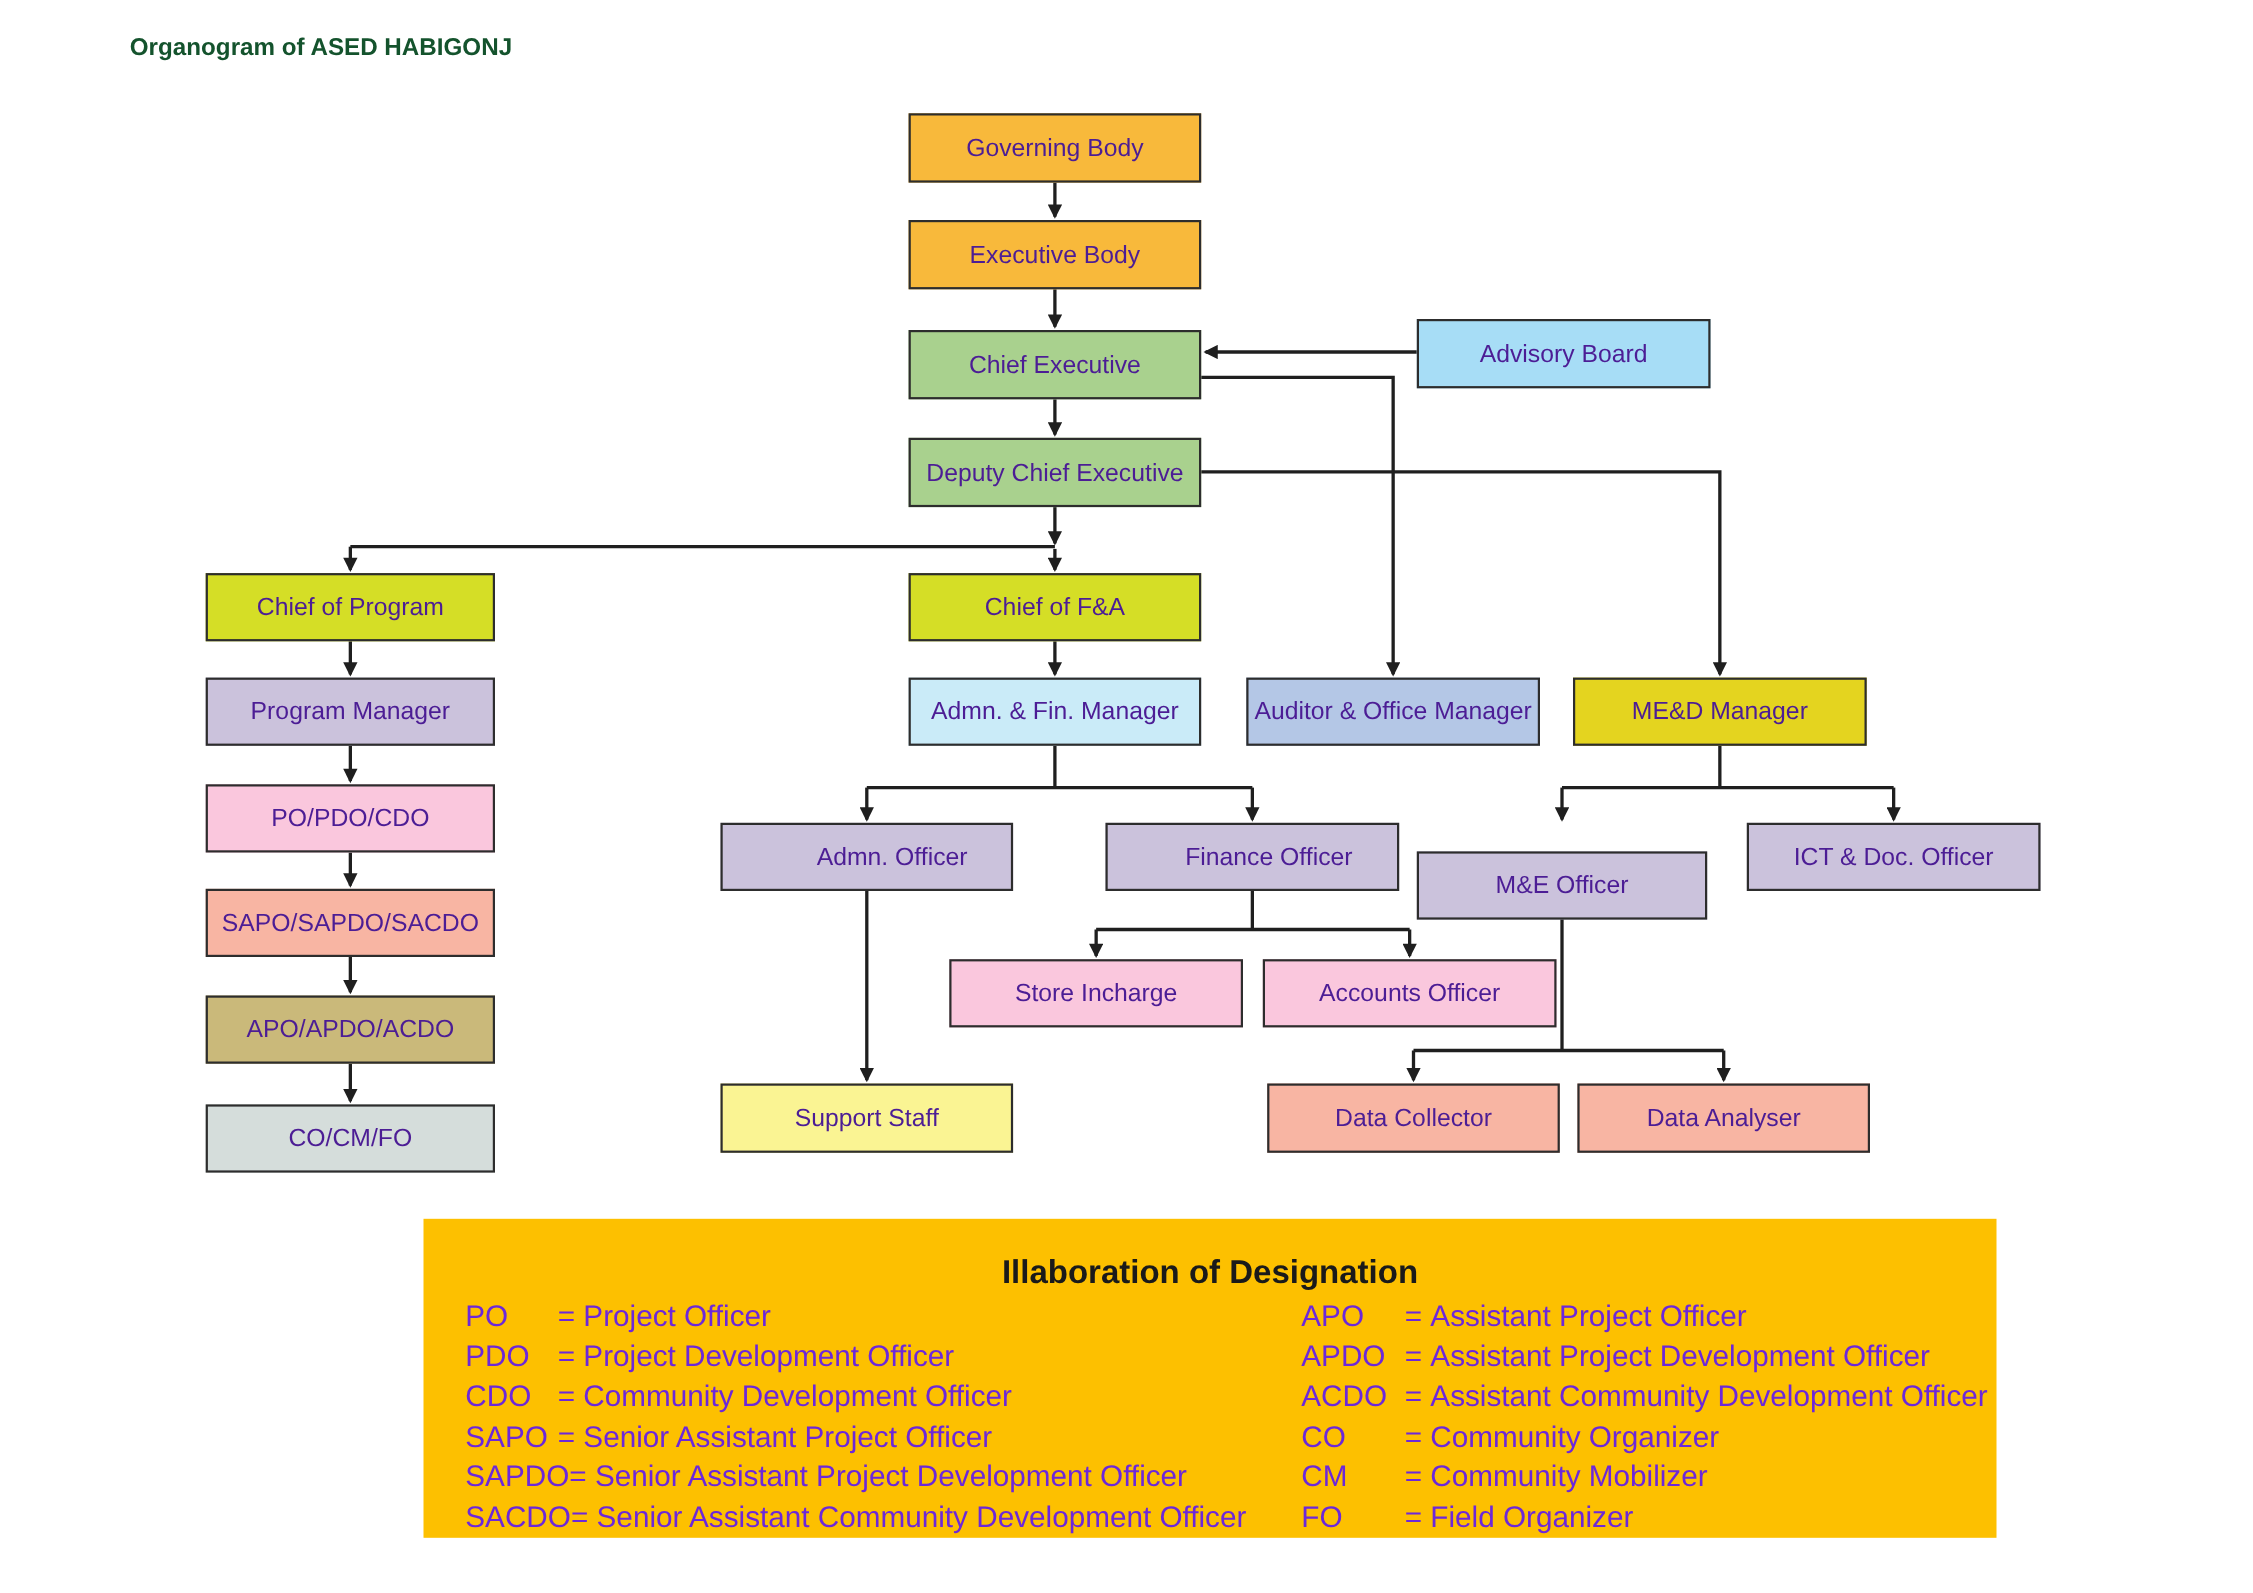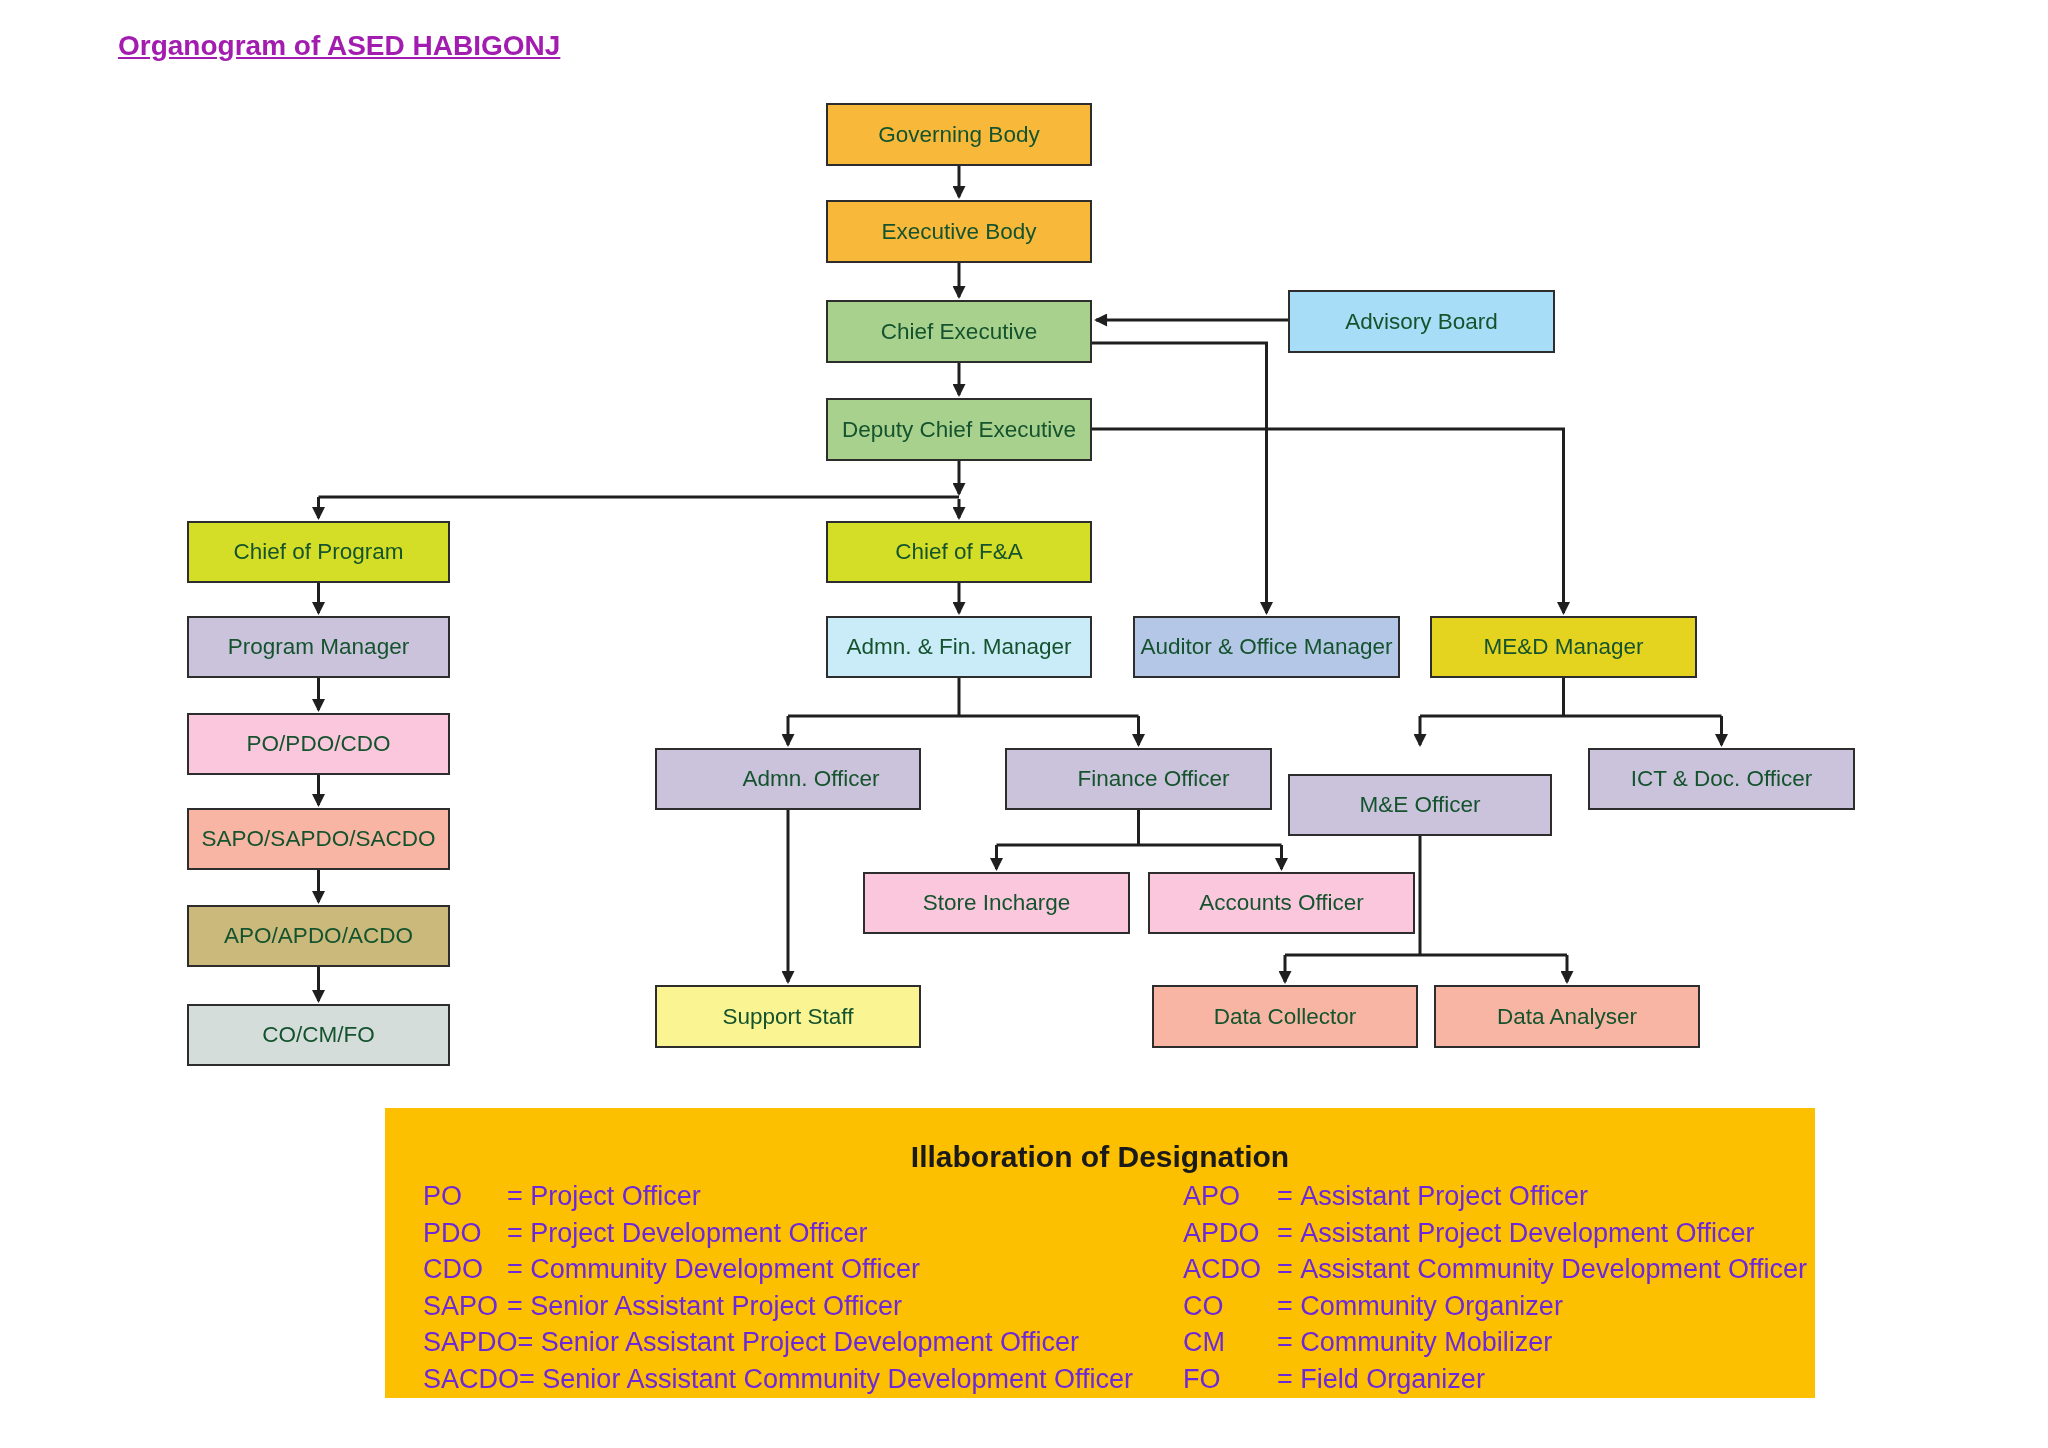--- a/index.html
+++ b/index.html
@@ -1,27 +1,27 @@
 <!DOCTYPE html>
 <html><head>
 <meta charset="utf-8">
 <style>
   html,body{margin:0;padding:0;background:#ffffff;}
   .canvas{
     position:relative;width:2048px;height:1448px;background:#ffffff;overflow:hidden;
     font-family:"Liberation Sans", sans-serif;
   }
   .page-title{
-    position:absolute;left:118px;top:30px;font-size:28px;font-weight:bold;
-    color:#a21caf;letter-spacing:0px;white-space:nowrap;text-decoration:underline;
+    position:absolute;left:118px;top:30px;font-size:22px;font-weight:bold;
+    color:#14532d;letter-spacing:0px;white-space:nowrap;
   }
   #connectors{position:absolute;left:0;top:0;pointer-events:none;}
   .org-box{
     position:absolute;display:flex;align-items:center;justify-content:center;
-    border:2.5px solid #2d2d2d;box-sizing:border-box;font-size:22.5px;color:#14532d;
+    border:2.5px solid #2d2d2d;box-sizing:border-box;font-size:22.5px;color:#4c1d95;
     white-space:nowrap;text-align:center;
   }
   .legend-panel{position:absolute;box-sizing:border-box;}
   .legend-title{
     text-align:center;font-size:30px;font-weight:bold;color:#1a1a1a;padding-top:32px;
   }
   .legend-col{position:absolute;top:70px;}
   .legend-row{
     font-size:27px;color:#6d28d9;line-height:36.5px;white-space:nowrap;
   }

